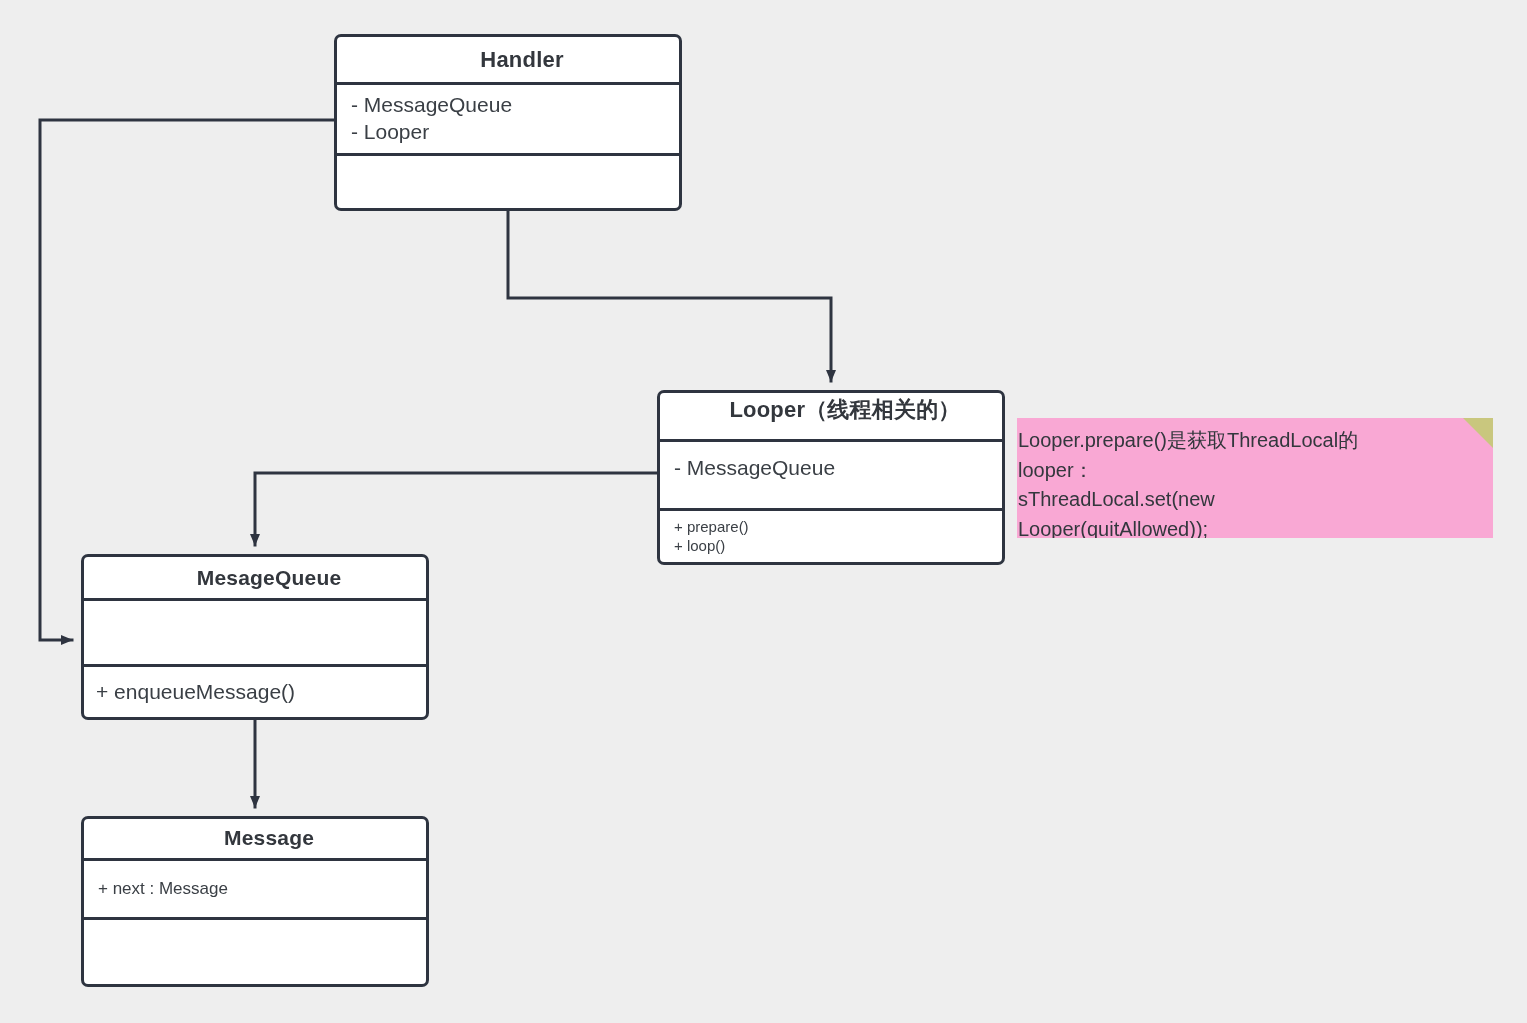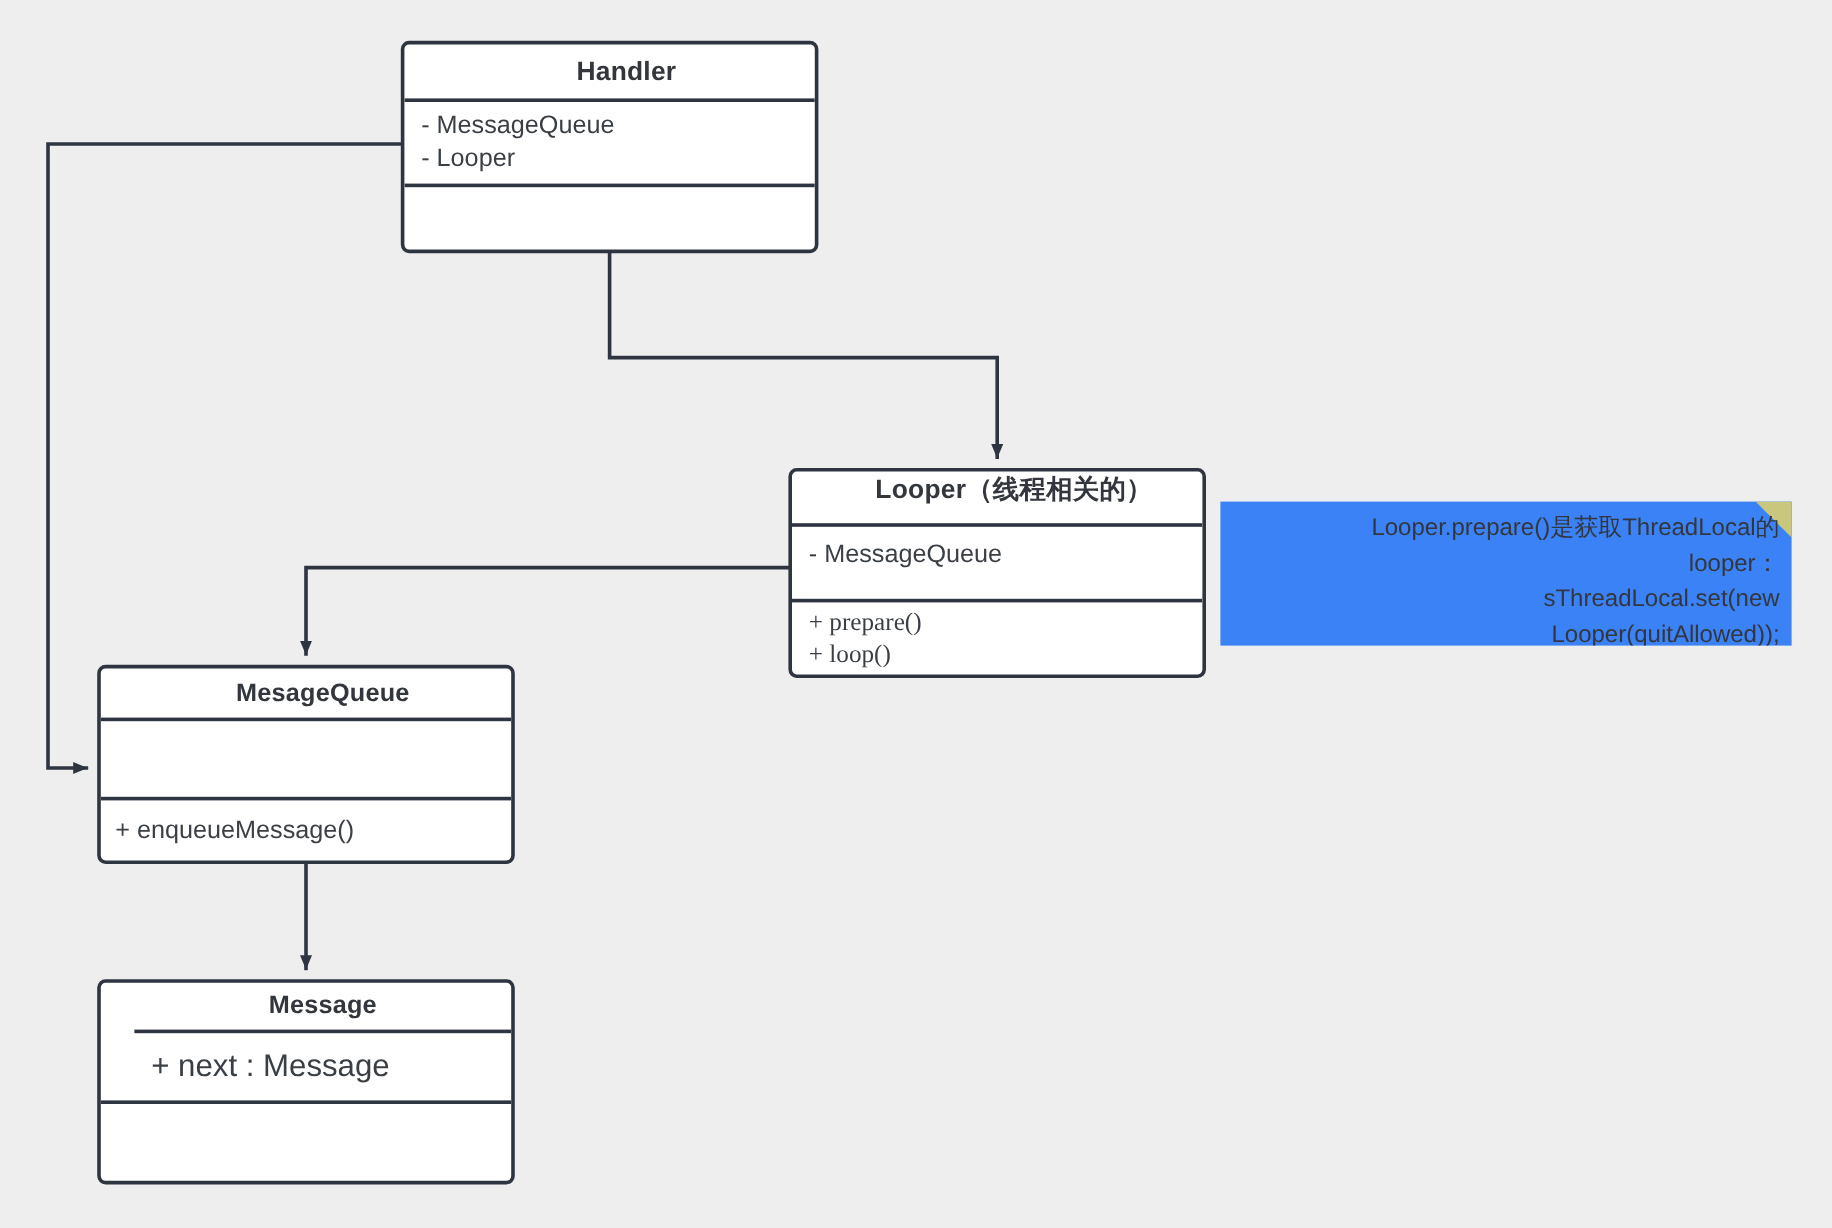--- a/index.html
+++ b/index.html
@@ -68,47 +68,47 @@
 
   
   #box-handler      { left: 334px; top: 34px;  width: 348px; height: 177px; }
   #box-handler .uml-title { height: 45px; font-size: 22px; }
   #box-handler .c1  { height: 71px; font-size: 21px; }
   #box-handler .c2  { height: 55px; }
 
   #box-looper       { left: 657px; top: 390px; width: 348px; height: 175px; gap: 12px; }
   #box-looper .uml-title { height: 41px; font-size: 22px; }
   #box-looper .c1   { height: 65px; font-size: 21px; }
-  #box-looper .c2   { height: 63px; font-size: 21px; font-family: Liberation Serif, serif; }
+  #box-looper .c2   { height: 63px; font-size: 15px; }
 
   #box-messagequeue { left: 81px;  top: 554px; width: 348px; height: 166px; }
   #box-messagequeue .uml-title { height: 41px; font-size: 21px; }
   #box-messagequeue .c1 { height: 66px; }
   #box-messagequeue .c2 { height: 53px; font-size: 21px; padding-left: 12px; }
 
   #box-message      { left: 81px;  top: 816px; width: 348px; height: 171px; }
   #box-message .uml-title { height: 41px; font-size: 21px; }
-  #box-message .c1  { height: 62px; font-size: 26px; margin-left: 28px; }
+  #box-message .c1  { height: 62px; font-size: 17px; }
   #box-message .c2  { height: 71px; }
 
   
   #sticky-note {
     position: absolute;
     left: 1017px;
     top: 418px;
     width: 476px;
     height: 120px;
     z-index: 3;
-    background: #3b82f6;
+    background: #f9a8d4;
     box-sizing: border-box;
-    padding: 8px 10px 6px 22px;
+    padding: 8px 10px 6px 1px;
     font-size: 20px;
     line-height: 1.48;
     color: #33373d;
-    text-align: right;
+    text-align: left;
     overflow: hidden;
   }
   #sticky-note .fold {
     position: absolute;
     right: 0;
     top: 0;
     width: 0;
     height: 0;
     border-top: 30px solid #c9c77e;
     border-left: 30px solid transparent;

